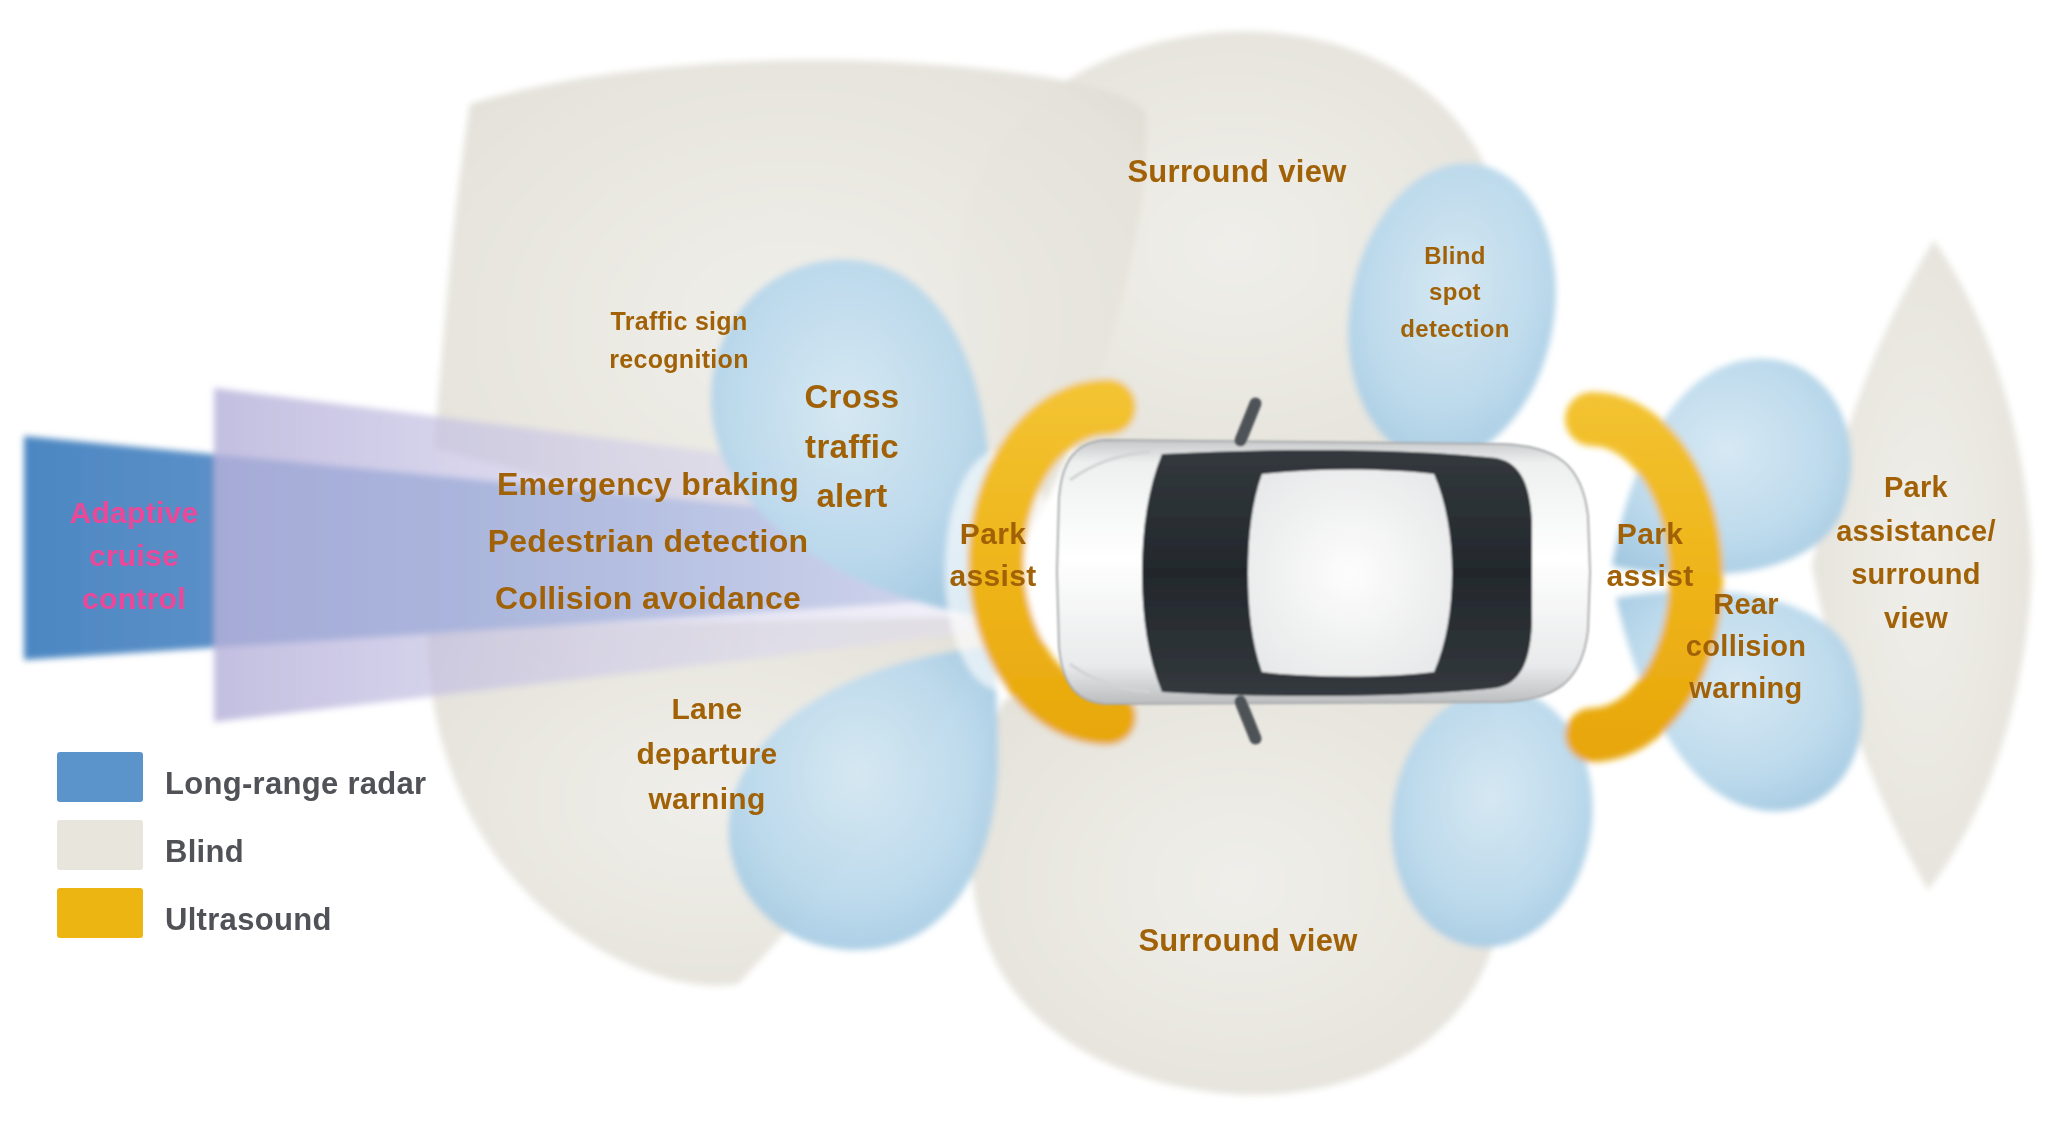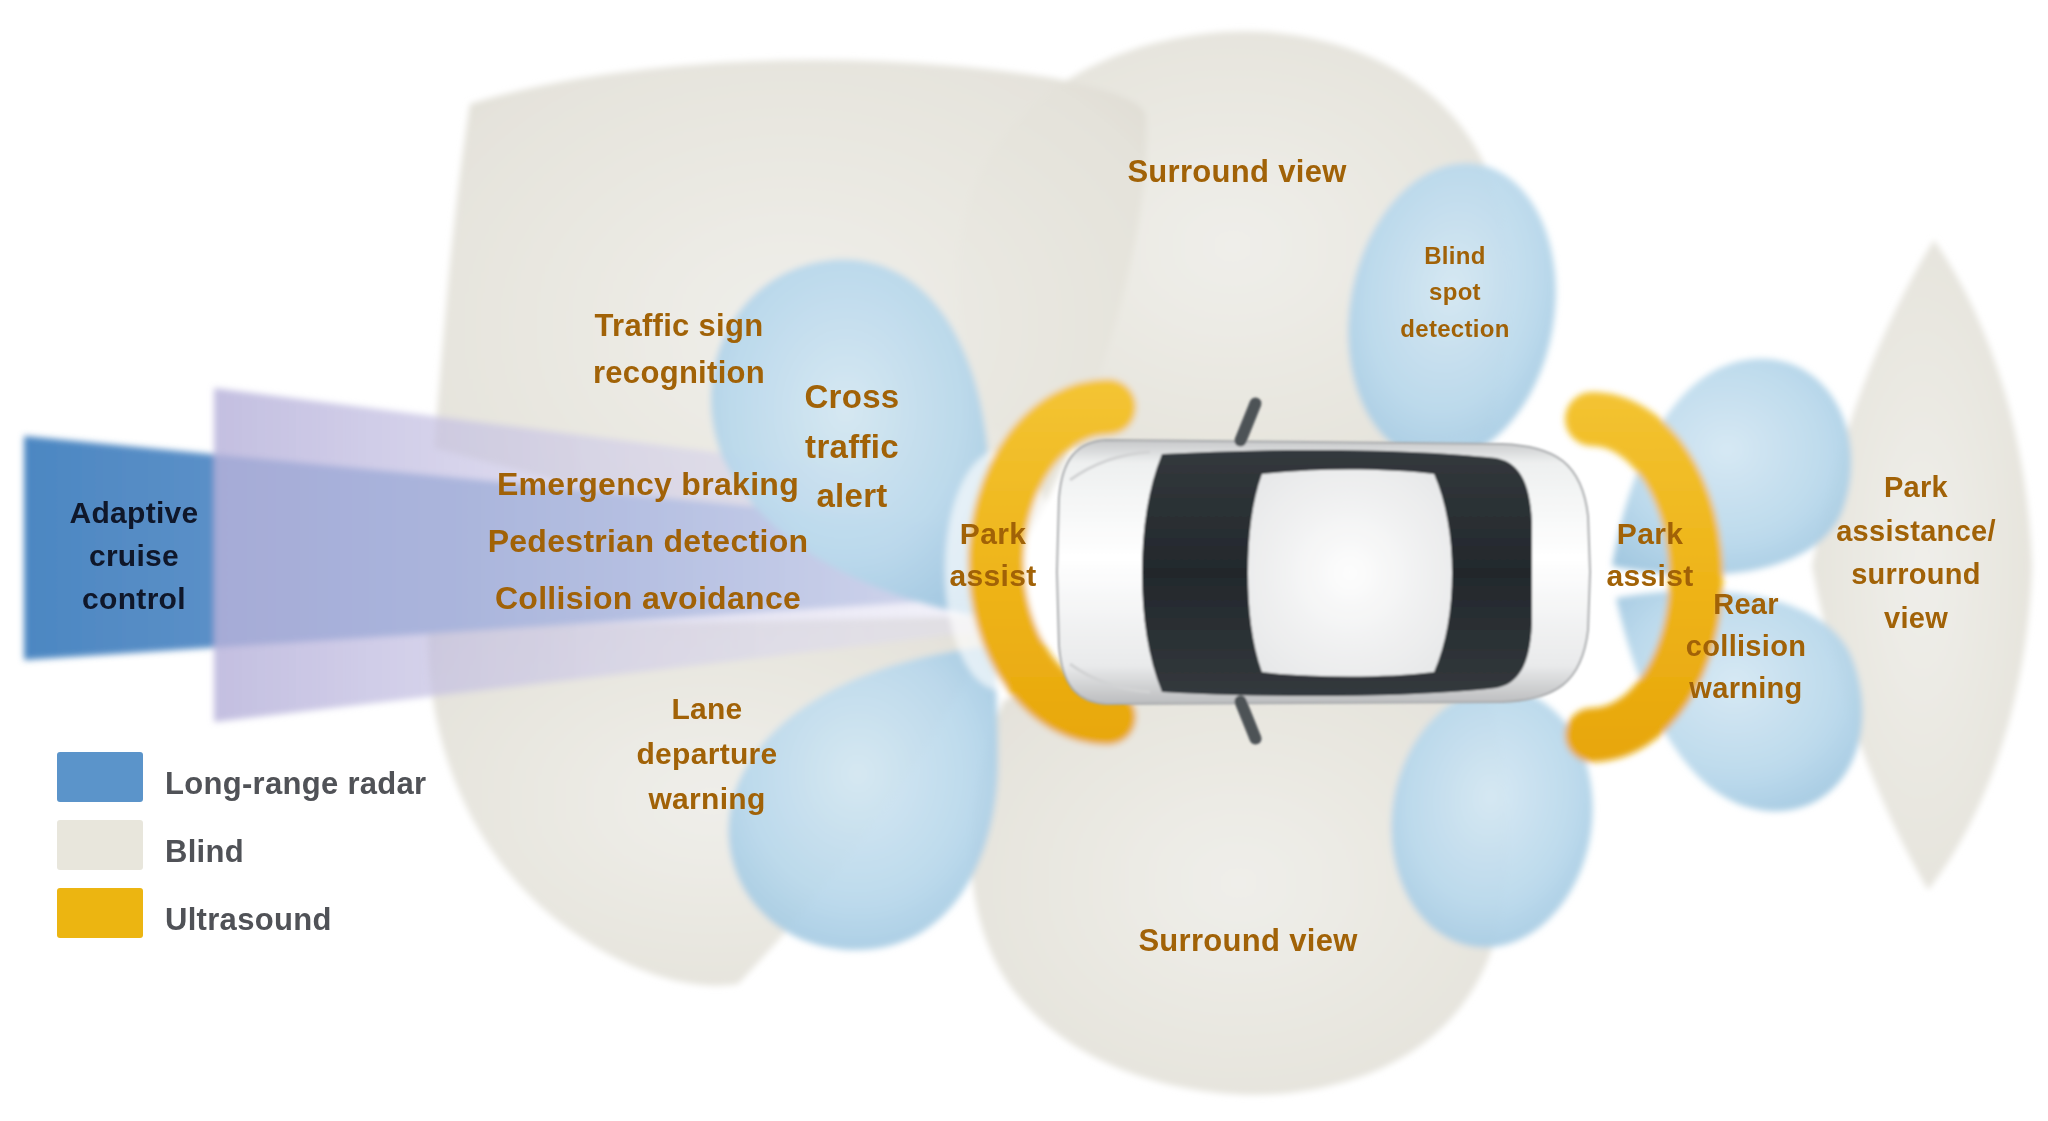--- a/index.html
+++ b/index.html
@@ -6,21 +6,21 @@
   .stage{
     position:relative;width:2048px;height:1121px;overflow:hidden;background:#ffffff;
     font-family:"Liberation Sans","DejaVu Sans",sans-serif;
   }
   .stage svg{position:absolute;left:0;top:0;}
   .lbl{
     position:absolute;transform:translateX(-50%);
     white-space:pre-line;text-align:center;font-weight:700;
     color:#a16207;letter-spacing:.3px;
   }
-  .lbl.white{color:#0f172a;}
+  .lbl.white{color:#ec4899;}
   .legend{position:absolute;left:42px;top:752px;}
   .legend-row{display:flex;align-items:flex-end;height:50px;margin-bottom:18px;margin-left:15px;}
   .swatch{display:block;width:86px;height:50px;border-radius:3px;flex:0 0 auto;}
   .legend-label{margin-left:22px;font-size:31px;font-weight:700;color:#505257;letter-spacing:.3px;}
 </style>
 </head>
 <body>
 
 <div class="stage">
 
@@ -107,21 +107,21 @@
       <path fill="none" stroke="#d2d3d4" stroke-width="3" d="M 1070 664 C 1095 682 1120 690 1150 692"></path>
       <rect x="1242" y="396" width="12" height="52" rx="6" fill="#4e5357" transform="rotate(22 1248 422)"></rect>
       <rect x="1242" y="694" width="12" height="52" rx="6" fill="#4e5357" transform="rotate(-22 1248 720)"></rect>
     </g>
   </svg>
 
   <div class="lbl white" style="left:134px;top:492px;font-size:30px;line-height:1.43;">Adaptive
 cruise
 control</div>
 
-  <div class="lbl" style="left:679px;top:303px;font-size:31px;line-height:1.5;text-align:center;">Traffic sign
+  <div class="lbl" style="left:679px;top:303px;font-size:25px;line-height:1.5;text-align:center;">Traffic sign
 recognition</div>
 
   <div class="lbl" style="left:648px;top:456px;font-size:32px;line-height:1.78;">Emergency braking
 Pedestrian detection
 Collision avoidance</div>
 
   <div class="lbl" style="left:668px;top:686px;font-size:30px;line-height:1.5;margin-left:39px;">Lane
 departure
 warning</div>
 

